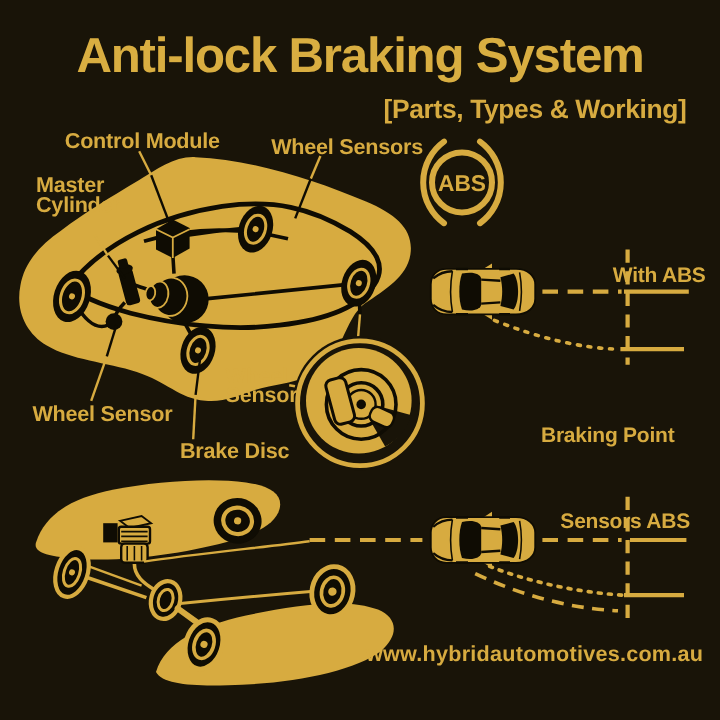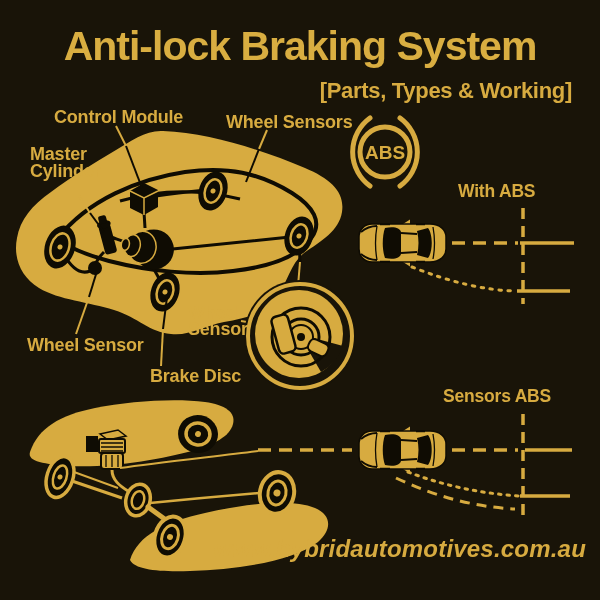--- a/index.html
+++ b/index.html
@@ -11,25 +11,25 @@
   .txt{position:absolute;color:#d7ab40;font-weight:700;line-height:1.1;}
   .title{left:0;right:0;top:24px;text-align:center;font-size:41px;letter-spacing:-1px;color:#d9ae41;}
   .subtitle{right:28px;top:79px;font-size:22px;letter-spacing:-0.3px;}
   .lbl{font-size:18px;letter-spacing:-0.2px;}
   .lbl-control-module{left:54px;top:108px;}
   .lbl-wheel-sensors{left:226px;top:113px;}
   .lbl-master-cylinder{left:30px;top:146px;width:64px;line-height:17px;}
   .lbl-wheel-sensor-left{left:27px;top:336px;white-space:nowrap;}
   .lbl-brake-disc{left:122px;top:367px;white-space:nowrap;margin-left:28px;}
   .lbl-wheel-sensor-detail{left:188px;top:305px;width:52px;text-align:center;line-height:16px;}
-  .sec{font-size:17.5px;letter-spacing:-0.2px;text-align:left;}
+  .sec{font-size:17.5px;letter-spacing:-0.2px;text-align:right;margin-top:38px;}
   .with-abs{left:458px;top:182px;width:130px;}
   .braking-point{left:430px;top:315px;width:132px;}
   .without-abs{left:443px;top:387px;width:132px;}
-  .website{right:14px;top:536px;font-size:24px;letter-spacing:0.2px;font-style:italic;}
+  .website{right:14px;top:536px;font-size:18px;letter-spacing:0.2px;}
   text{font-family:"Liberation Sans",sans-serif;font-weight:bold;}
 </style>
 </head>
 <body>
 
 <div class="canvas">
 
   <svg class="art" width="600" height="600" viewBox="0 0 600 600">
 
     <defs>
@@ -240,16 +240,17 @@
   <div class="txt title">Anti-lock Braking System</div>
 
   <div class="txt lbl lbl-control-module">Control Module</div>
   <div class="txt lbl lbl-wheel-sensors">Wheel Sensors</div>
   <div class="txt lbl lbl-master-cylinder">Master Cylinder</div>
   <div class="txt lbl lbl-wheel-sensor-left">Wheel Sensor</div>
   <div class="txt lbl lbl-brake-disc">Brake Disc</div>
   <div class="txt lbl lbl-wheel-sensor-detail">Wheel Sensor</div>
 
   <div class="txt sec with-abs">With ABS</div>
+  <div class="txt sec braking-point">Braking Point</div>
   <div class="txt sec without-abs">Sensors ABS</div>
 
   <div class="txt website">www.hybridautomotives.com.au</div>
 </div>
 
 </body></html>

